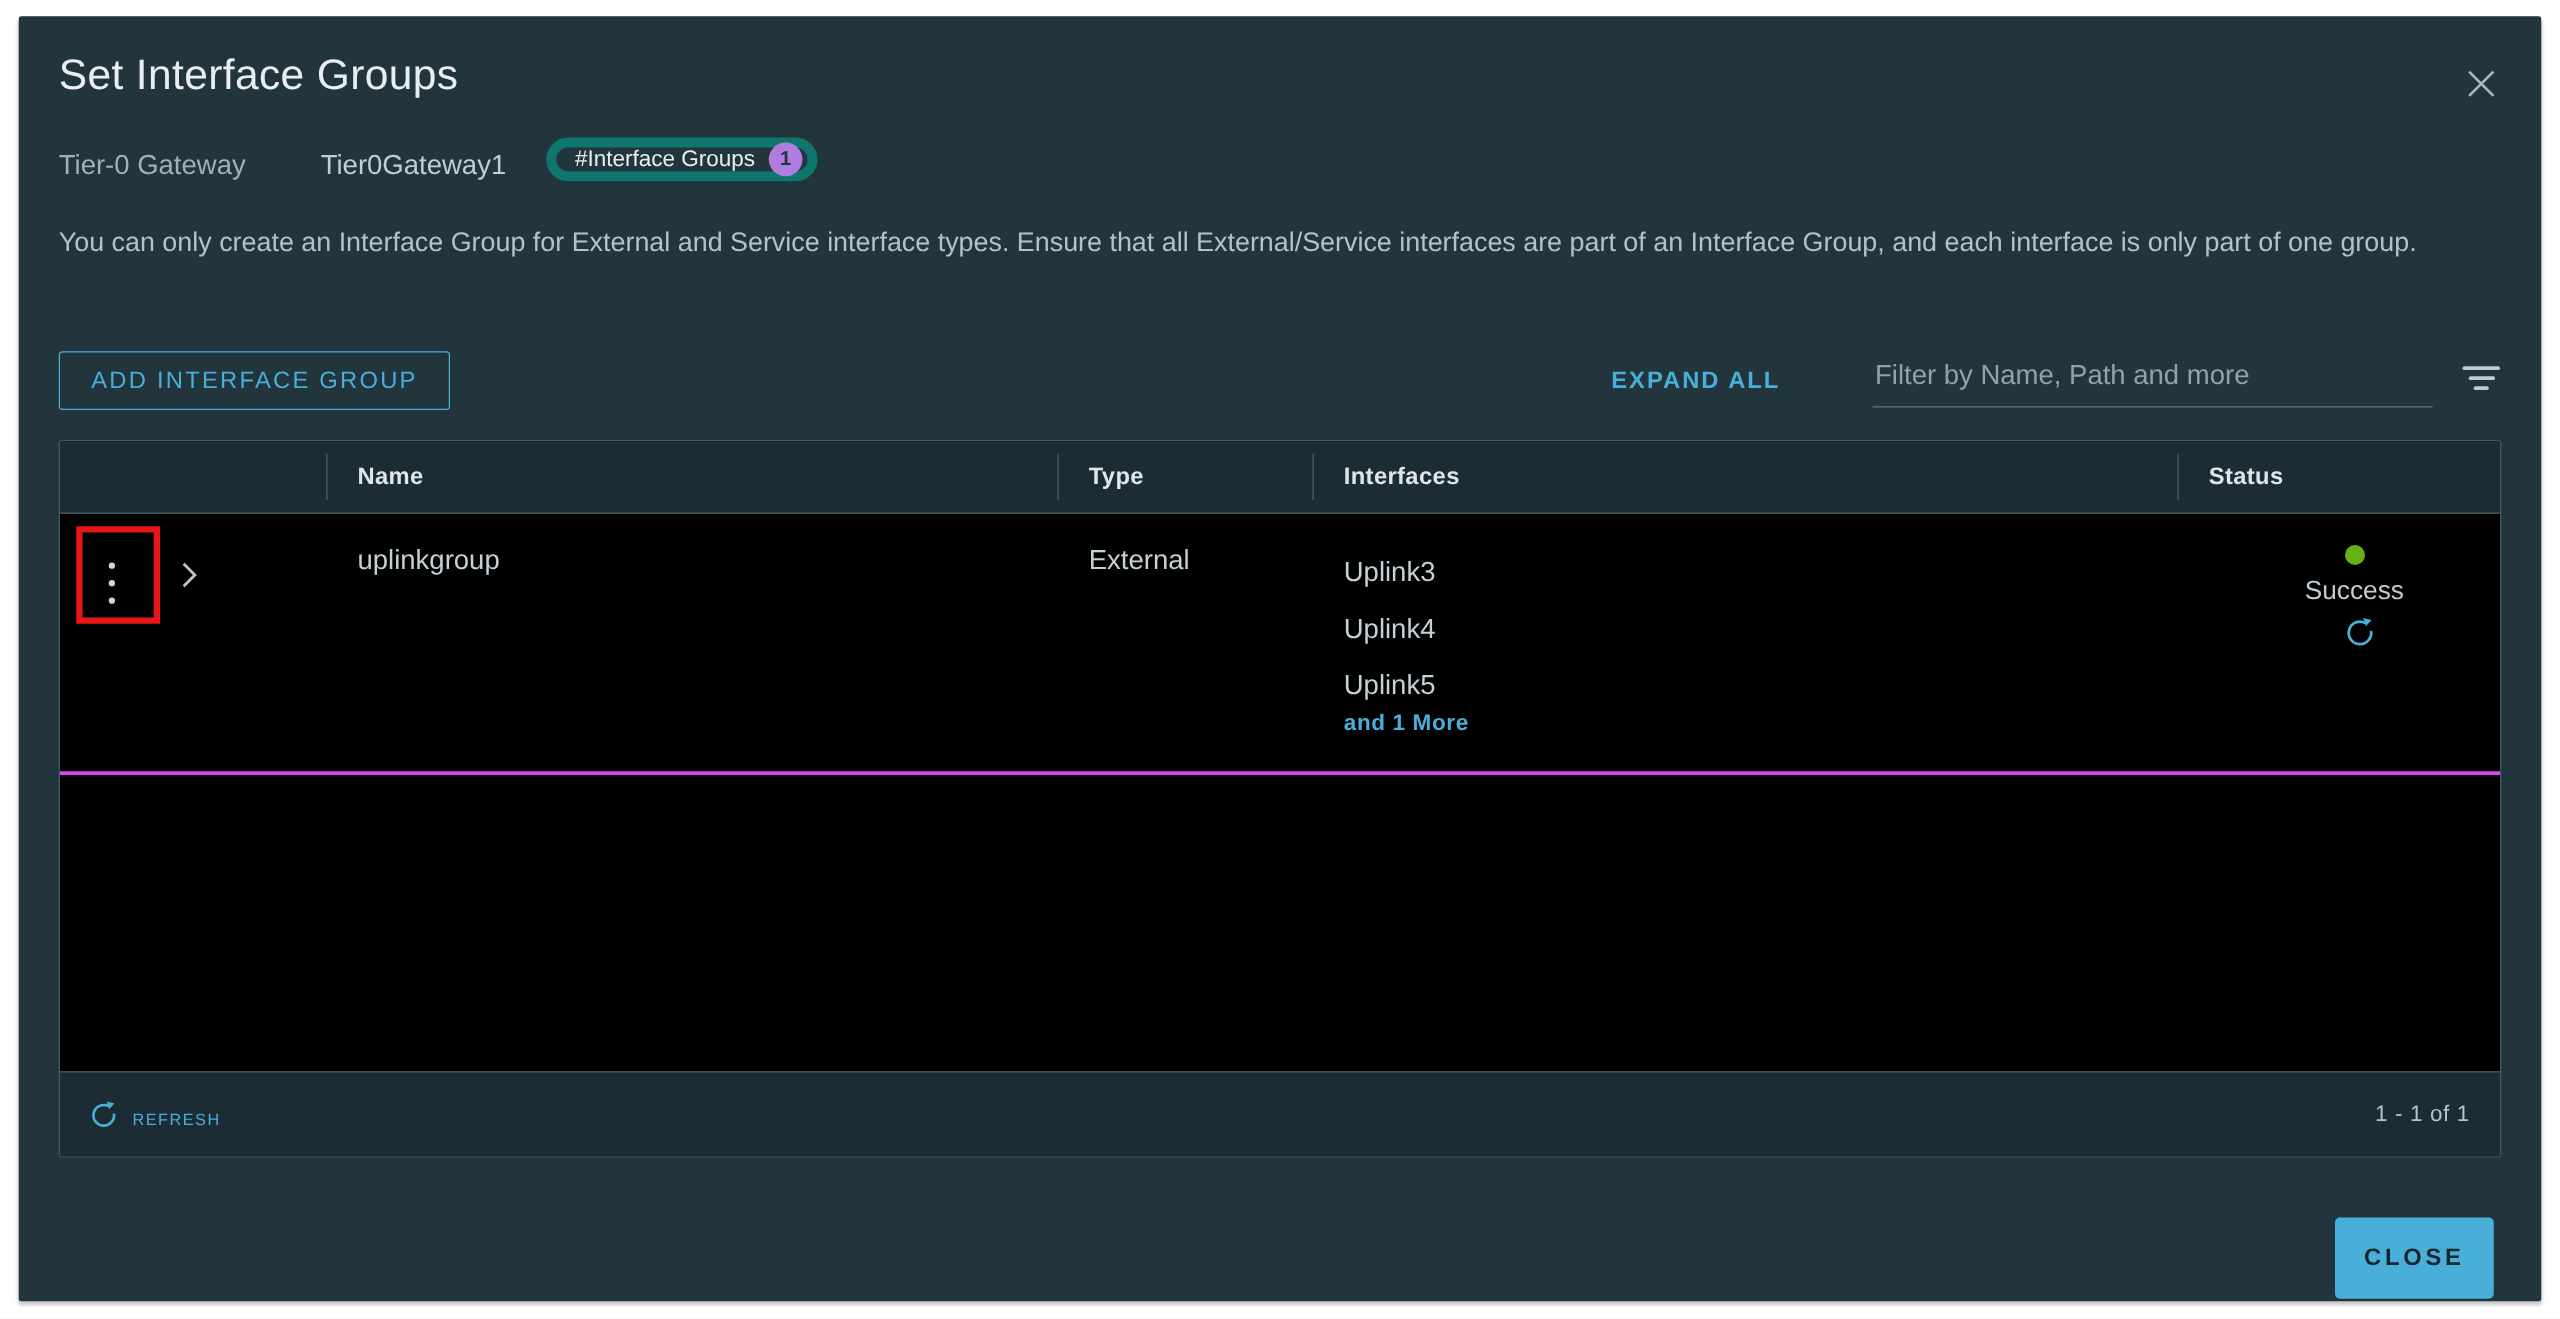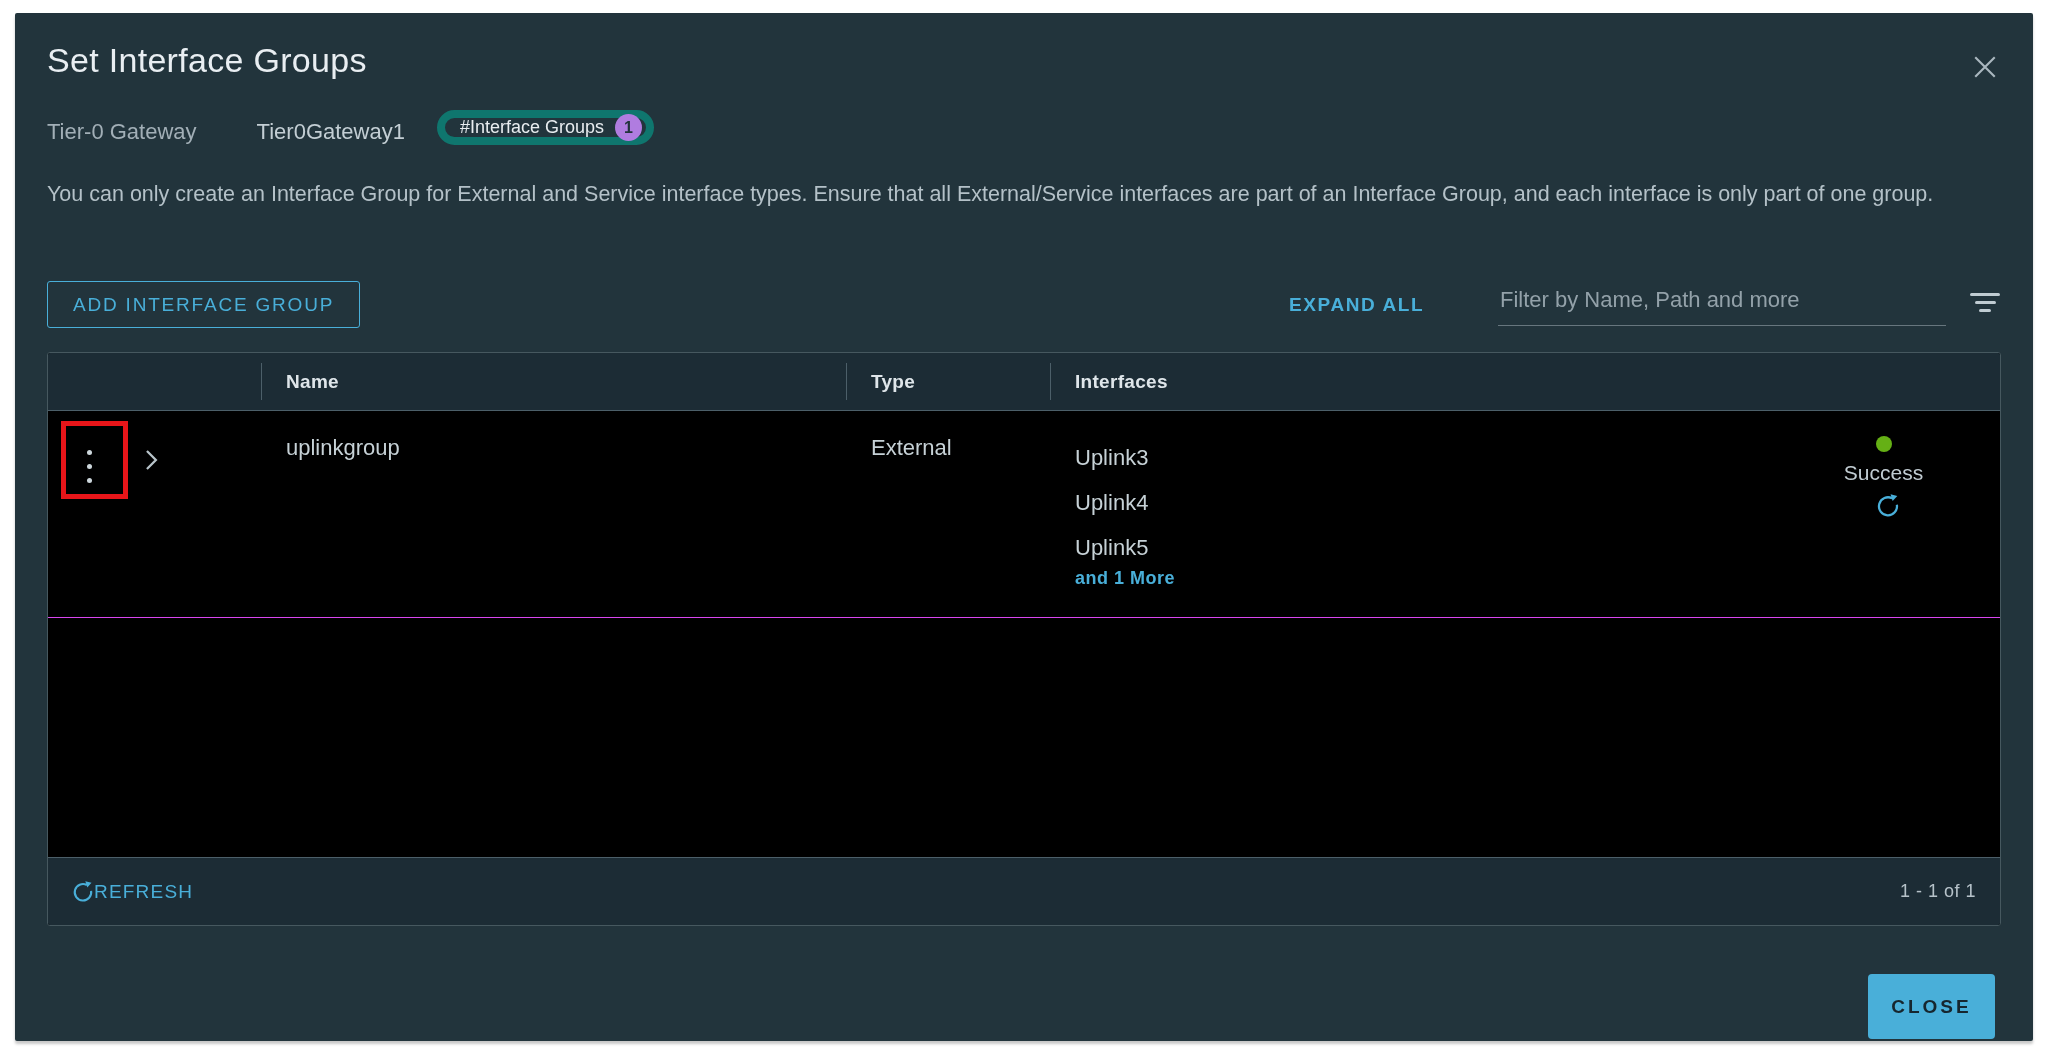--- a/index.html
+++ b/index.html
@@ -81,21 +81,21 @@
   }
   .hcell { position:relative; height:100%; display:flex; align-items:center; padding-left:25px;
     font-size:19px; font-weight:700; color:#dfe6ea; letter-spacing:0.3px; }
   .hcell.sep::before { content:""; position:absolute; left:0; top:10px; bottom:10px; width:1px; background:#4c5f69; }
   .c-actions { width:213px; flex:none; }
   .c-name { width:585px; flex:none; }
   .c-type { width:204px; flex:none; }
   .c-ifaces { width:692px; flex:none; }
   .c-status { flex:1; }
 
-  .grid-row { display:flex; border-bottom:1px solid #d946ef; padding:24px 0 28px 0; flex:none; }
+  .grid-row { display:flex; border-bottom:3px solid #d946ef; padding:24px 0 28px 0; flex:none; }
   .cell { padding-left:25px; font-size:22px; color:#c6d1d6; }
   .actions-cell { position:relative; padding:0; }
   .kebab {
     position:absolute; left:29px; top:8px; width:24px; height:46px;
     display:flex; flex-direction:column; align-items:center; justify-content:center; gap:9px; cursor:pointer;
   }
   .kebab i { width:5px; height:5px; border-radius:50%; background:#cdd7dc; }
   .row-chevron { position:absolute; left:90px; top:12px; width:26px; height:26px; cursor:pointer; }
 
   .iface-line { line-height:45px; }
@@ -105,21 +105,21 @@
   .status-dot { width:16px; height:16px; border-radius:50%; background:#65b015; flex:none; }
   .status-text { font-size:21px; color:#c1ccd2; }
   .status-refresh { margin-left:8px; cursor:pointer; display:flex; }
 
   .grid-filler { flex:1; }
 
   .grid-footer {
     height:68px; background:#1c2c35; border-top:1px solid #4c5f69;
     display:flex; align-items:center; padding:0 24px; flex:none;
   }
-  .refresh-btn { display:flex; align-items:flex-start; color:#49afd9; font-size:19px; letter-spacing:1.2px; cursor:pointer; }
+  .refresh-btn { display:flex; align-items:flex-end; gap:12px; color:#49afd9; font-size:13px; letter-spacing:1.2px; cursor:pointer; }
   .pagination { margin-left:auto; font-size:18px; color:#b6c2c9; letter-spacing:0.5px; }
 
   
   .close-btn {
     position:absolute; right:38px; top:961px; width:127px; height:65px;
     background:#49afd9; border:none; border-radius:4px;
     color:#16262e; font-family:inherit; font-size:19px; font-weight:600;
     letter-spacing:3px; cursor:pointer;
   }
 
@@ -167,20 +167,21 @@
         </span>
     </div>
 
     <div class="grid">
 
       <div class="grid-header">
         <div class="hcell c-actions"></div>
         <div class="hcell c-name sep">Name</div>
         <div class="hcell c-type sep">Type</div>
         <div class="hcell c-ifaces sep">Interfaces</div>
+        <div class="hcell c-status sep">Status</div>
       </div>
 
       <div class="grid-row">
         <div class="cell c-actions actions-cell">
           <span class="kebab">
               <i></i>
               <i></i>
               <i></i>
             </span>
           <span class="row-chevron">

